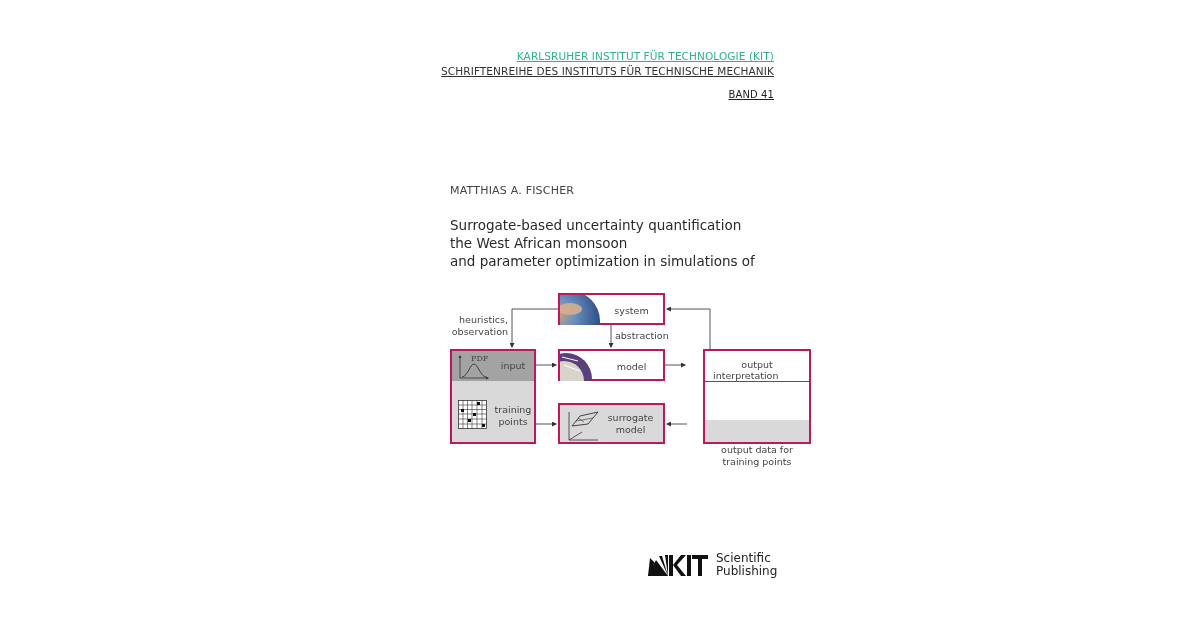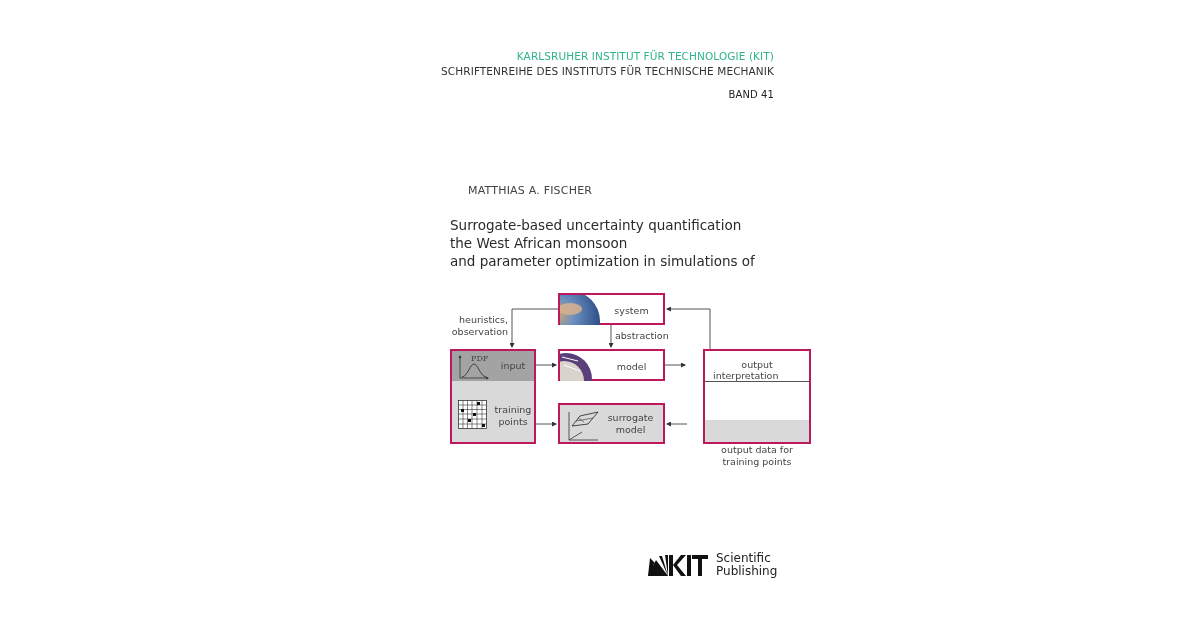--- a/index.html
+++ b/index.html
@@ -1,23 +1,23 @@
 <!DOCTYPE html>
 <html><head>
   <meta charset="utf-8">
   <style>
     html, body { margin:0; padding:0; background:#ffffff; }
     body { width:1200px; height:630px; position:relative; overflow:hidden;
            font-family:"DejaVu Sans", "Liberation Sans", sans-serif; color:#3a3a3a; }
     .abs { position:absolute; }
-    .hdr { right:426px; text-align:left; font-size:10.5px; letter-spacing:0.1px; white-space:nowrap; }
+    .hdr { right:426px; text-align:left; font-size:10.5px; letter-spacing:0.1px; white-space:nowrap;text-decoration:underline; }
     .inst { top:50px; color:#2fb38f; }
     .series { top:65px; color:#333; }
     .band { top:89px; color:#222; font-size:10px; }
-    .author { left:450px; top:184px; font-size:11px; color:#444; letter-spacing:0.2px;margin-left:18px; }
+    .author { left:450px; top:184px; font-size:11px; color:#444; letter-spacing:0.2px; }
     .title { left:450px; top:216px; font-size:13.5px; line-height:18px; color:#2a2a2a; width:340px; }
     .box { position:absolute; border:2px solid #be185d; box-sizing:border-box; background:#fff; }
     .gray { background:#d9d9d9; }
     .lbl { position:absolute; font-size:9.5px; color:#444; text-align:center; line-height:12px; }
     .dlbl { position:absolute; font-size:9.5px; color:#444; line-height:12px; }
     svg.lines { position:absolute; left:0; top:0; }
     .logo-text { left:716px; top:552px; font-size:12px; line-height:13px; color:#222; }
   </style>
 </head>
 <body>

